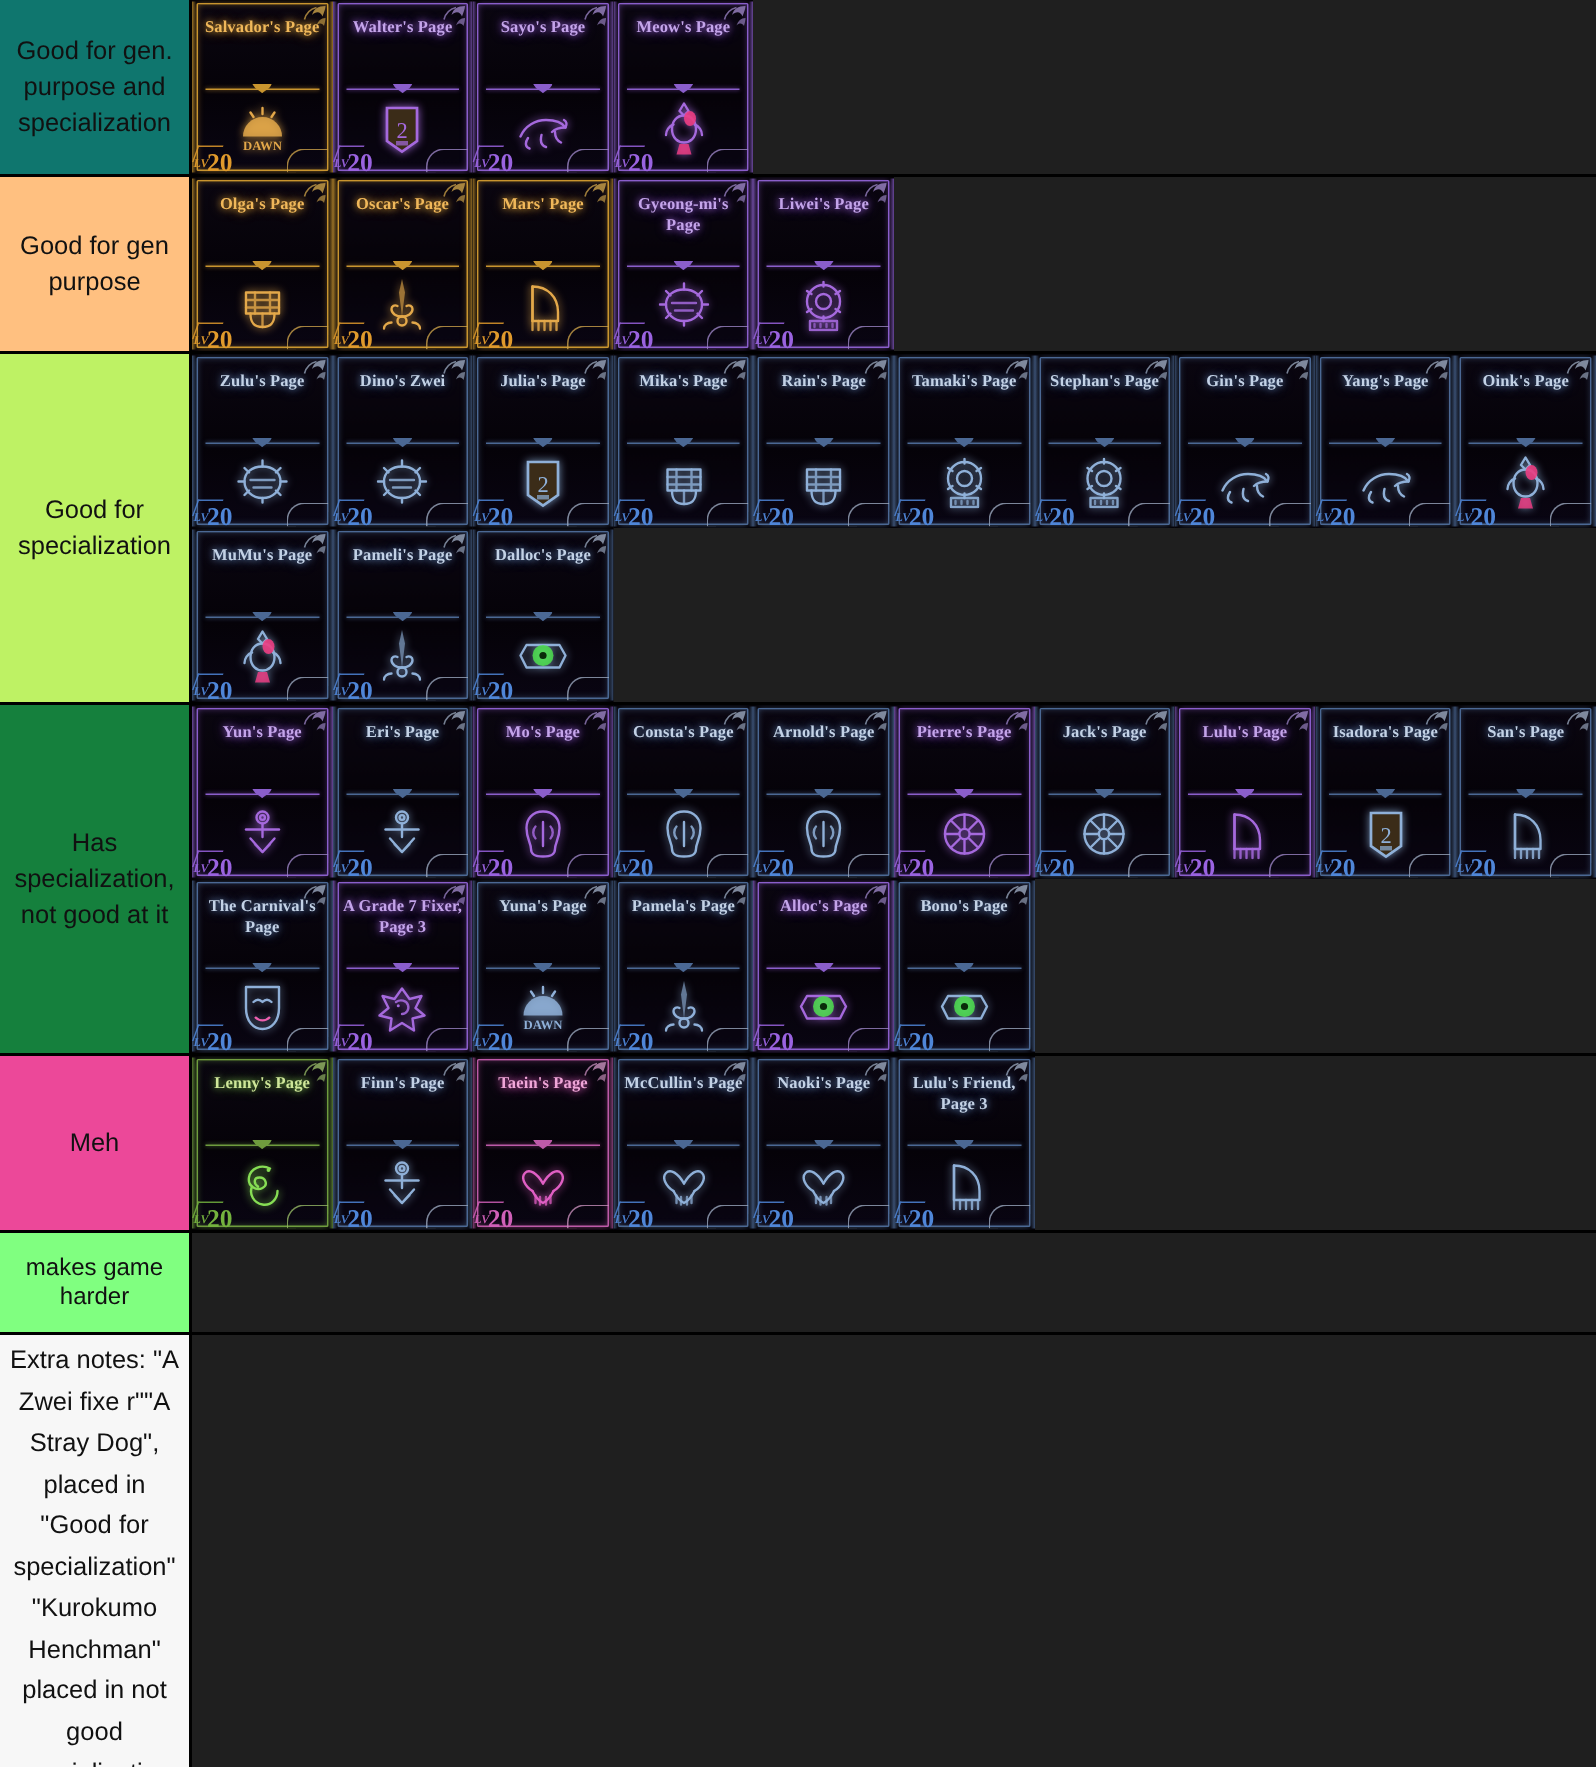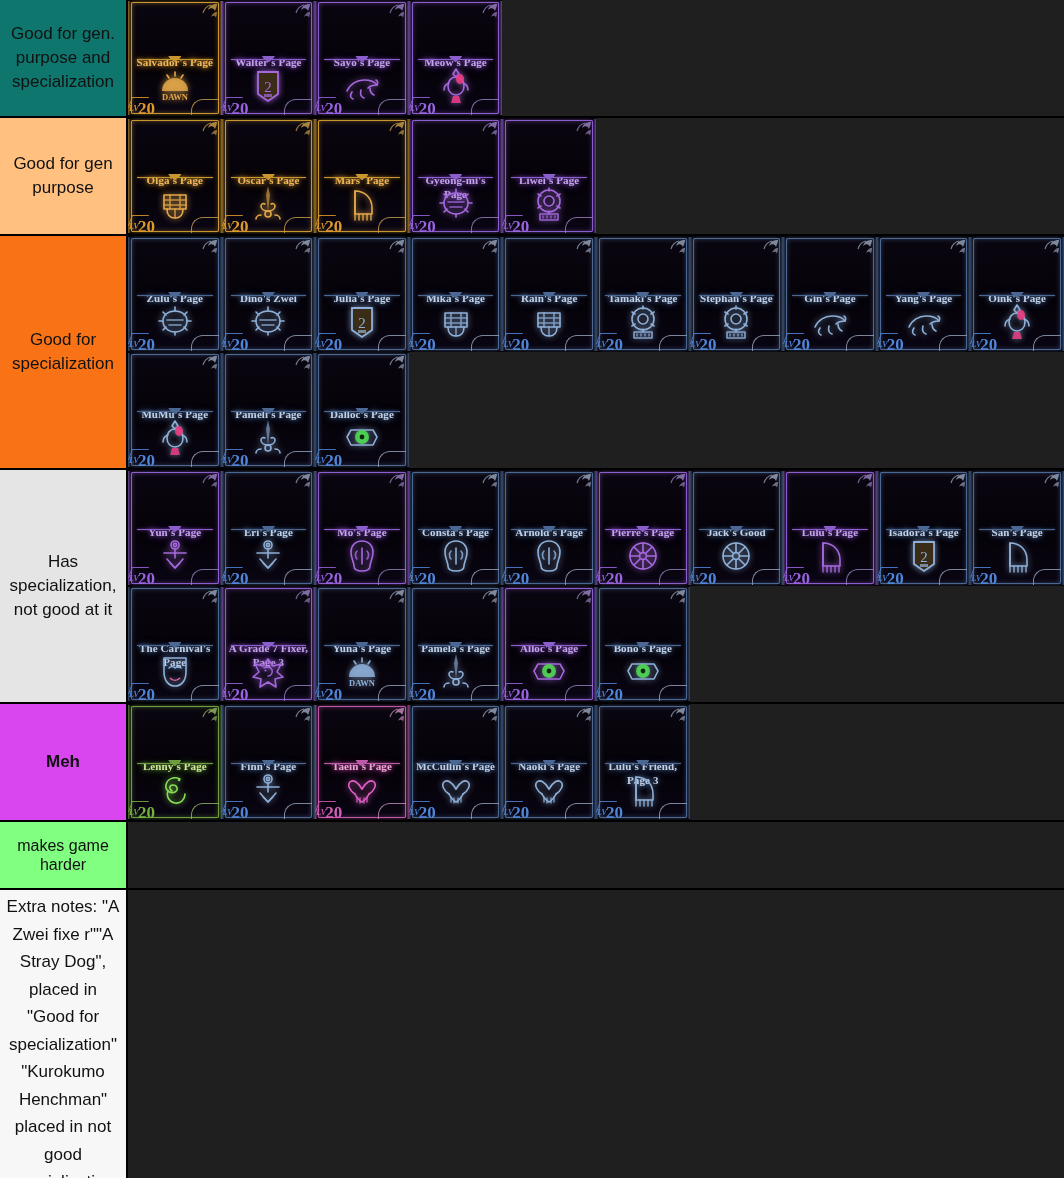--- a/index.html
+++ b/index.html
@@ -94,21 +94,20 @@
     left: 7px; right: 7px;
     top: 11px;
     text-align: center;
     font-family: "Liberation Serif", serif;
     font-size: 11px;
     line-height: 14px;
     font-weight: 700;
     color: var(--tc);
     text-shadow: 0 0 4px var(--fg), 0 0 8px var(--fg);
     letter-spacing: .1px;
-    margin-top: 44px;
   }
   .card .divider {
     position: absolute;
     left: 9px; right: 9px;
     top: 59px;
     height: 1px;
     background: var(--fc);
     box-shadow: 0 0 3px var(--fg);
   }
   .card .divider::after {
@@ -451,21 +450,21 @@
             <div class="scroll"></div>
             <div class="lv">
               <span class="chev"></span>
               <span class="lvt">LV</span>
               <span class="lvn">20</span>
             </div>
           </div>
         </div>
       </div>
       <div class="tier-row" style="min-height: 233px;">
-        <div class="tier-label" style="background: #f97316;">Good for specialization</div>
+        <div class="tier-label" style="background: #bef264;">Good for specialization</div>
         <div class="tier-cards">
           <div class="card" style="--fc: #4b6894; --fg: rgba(120,165,225,.6); --tc: #c3d2e6; --orn: #9aa7bd; --ec: #8fb0d8; --eg: rgba(143,176,216,.8); --lv: #4f86d8;">
             <div class="frame"></div>
             <div class="pillar-l"></div>
             <div class="pillar-r"></div>
             <div class="corner">
               <svg viewBox="0 0 20 20">
                 <path d="M19 1C14 1 11 3 10 7c3-3 6-2 7 1 1-3 2-5 2-7z" fill="currentColor" opacity=".85"></path>
                 <path d="M19 9c-3 0-5 2-6 5 2-2 4-1.6 5 .4.6-2 1-4 1-5.4z" fill="currentColor" opacity=".7"></path>
                 <path d="M13 2c-4 1-7 4-8 8" fill="none" stroke="currentColor" stroke-width="1.1" opacity=".8"></path>
@@ -819,21 +818,21 @@
             <div class="scroll"></div>
             <div class="lv">
               <span class="chev"></span>
               <span class="lvt">LV</span>
               <span class="lvn">20</span>
             </div>
           </div>
         </div>
       </div>
       <div class="tier-row" style="min-height: 233px;">
-        <div class="tier-label" style="background: #e5e5e5;">Has specialization, not good at it</div>
+        <div class="tier-label" style="background: #15803d;">Has specialization, not good at it</div>
         <div class="tier-cards">
           <div class="card" style="--fc: #8a5ecb; --fg: rgba(160,100,230,.75); --tc: #c4a4ea; --orn: #9b84c4; --ec: #a569dd; --eg: rgba(165,105,221,.9); --lv: #9a63e0;">
             <div class="frame"></div>
             <div class="pillar-l"></div>
             <div class="pillar-r"></div>
             <div class="corner">
               <svg viewBox="0 0 20 20">
                 <path d="M19 1C14 1 11 3 10 7c3-3 6-2 7 1 1-3 2-5 2-7z" fill="currentColor" opacity=".85"></path>
                 <path d="M19 9c-3 0-5 2-6 5 2-2 4-1.6 5 .4.6-2 1-4 1-5.4z" fill="currentColor" opacity=".7"></path>
                 <path d="M13 2c-4 1-7 4-8 8" fill="none" stroke="currentColor" stroke-width="1.1" opacity=".8"></path>
@@ -1000,21 +999,21 @@
             <div class="frame"></div>
             <div class="pillar-l"></div>
             <div class="pillar-r"></div>
             <div class="corner">
               <svg viewBox="0 0 20 20">
                 <path d="M19 1C14 1 11 3 10 7c3-3 6-2 7 1 1-3 2-5 2-7z" fill="currentColor" opacity=".85"></path>
                 <path d="M19 9c-3 0-5 2-6 5 2-2 4-1.6 5 .4.6-2 1-4 1-5.4z" fill="currentColor" opacity=".7"></path>
                 <path d="M13 2c-4 1-7 4-8 8" fill="none" stroke="currentColor" stroke-width="1.1" opacity=".8"></path>
               </svg>
             </div>
-            <div class="title">Jack's Good</div>
+            <div class="title">Jack's Page</div>
             <div class="divider"></div>
             <div class="emblem">
               <svg width="32" height="32" viewBox="0 0 32 32">
                 <circle cx="16" cy="16" r="13" fill="none" stroke="currentColor" stroke-width="1.6" stroke-linejoin="round" stroke-linecap="round"></circle>
                 <circle cx="16" cy="16" r="3.4" fill="none" stroke="currentColor" stroke-width="1.6" stroke-linejoin="round" stroke-linecap="round"></circle>
                 <path d="M16 3v9M16 20v9M3 16h9M20 16h9M7 7l6 6M19 19l6 6M25 7l-6 6M13 19l-6 6" fill="none" stroke="currentColor" stroke-width="1.6" stroke-linejoin="round" stroke-linecap="round"></path>
               </svg>
             </div>
             <div class="scroll"></div>
             <div class="lv">
@@ -1264,21 +1263,21 @@
             <div class="scroll"></div>
             <div class="lv">
               <span class="chev"></span>
               <span class="lvt">LV</span>
               <span class="lvn">20</span>
             </div>
           </div>
         </div>
       </div>
       <div class="tier-row" style="min-height: 116px;">
-        <div class="tier-label" style="background: #d946ef; font-weight: bold;">Meh</div>
+        <div class="tier-label" style="background: #ec4899;">Meh</div>
         <div class="tier-cards">
           <div class="card" style="--fc: #6f9c3e; --fg: rgba(130,200,80,.7); --tc: #cfe79a; --orn: #96b866; --ec: #86dd54; --eg: rgba(134,221,84,.9); --lv: #74b23e;">
             <div class="frame"></div>
             <div class="pillar-l"></div>
             <div class="pillar-r"></div>
             <div class="corner">
               <svg viewBox="0 0 20 20">
                 <path d="M19 1C14 1 11 3 10 7c3-3 6-2 7 1 1-3 2-5 2-7z" fill="currentColor" opacity=".85"></path>
                 <path d="M19 9c-3 0-5 2-6 5 2-2 4-1.6 5 .4.6-2 1-4 1-5.4z" fill="currentColor" opacity=".7"></path>
                 <path d="M13 2c-4 1-7 4-8 8" fill="none" stroke="currentColor" stroke-width="1.1" opacity=".8"></path>

